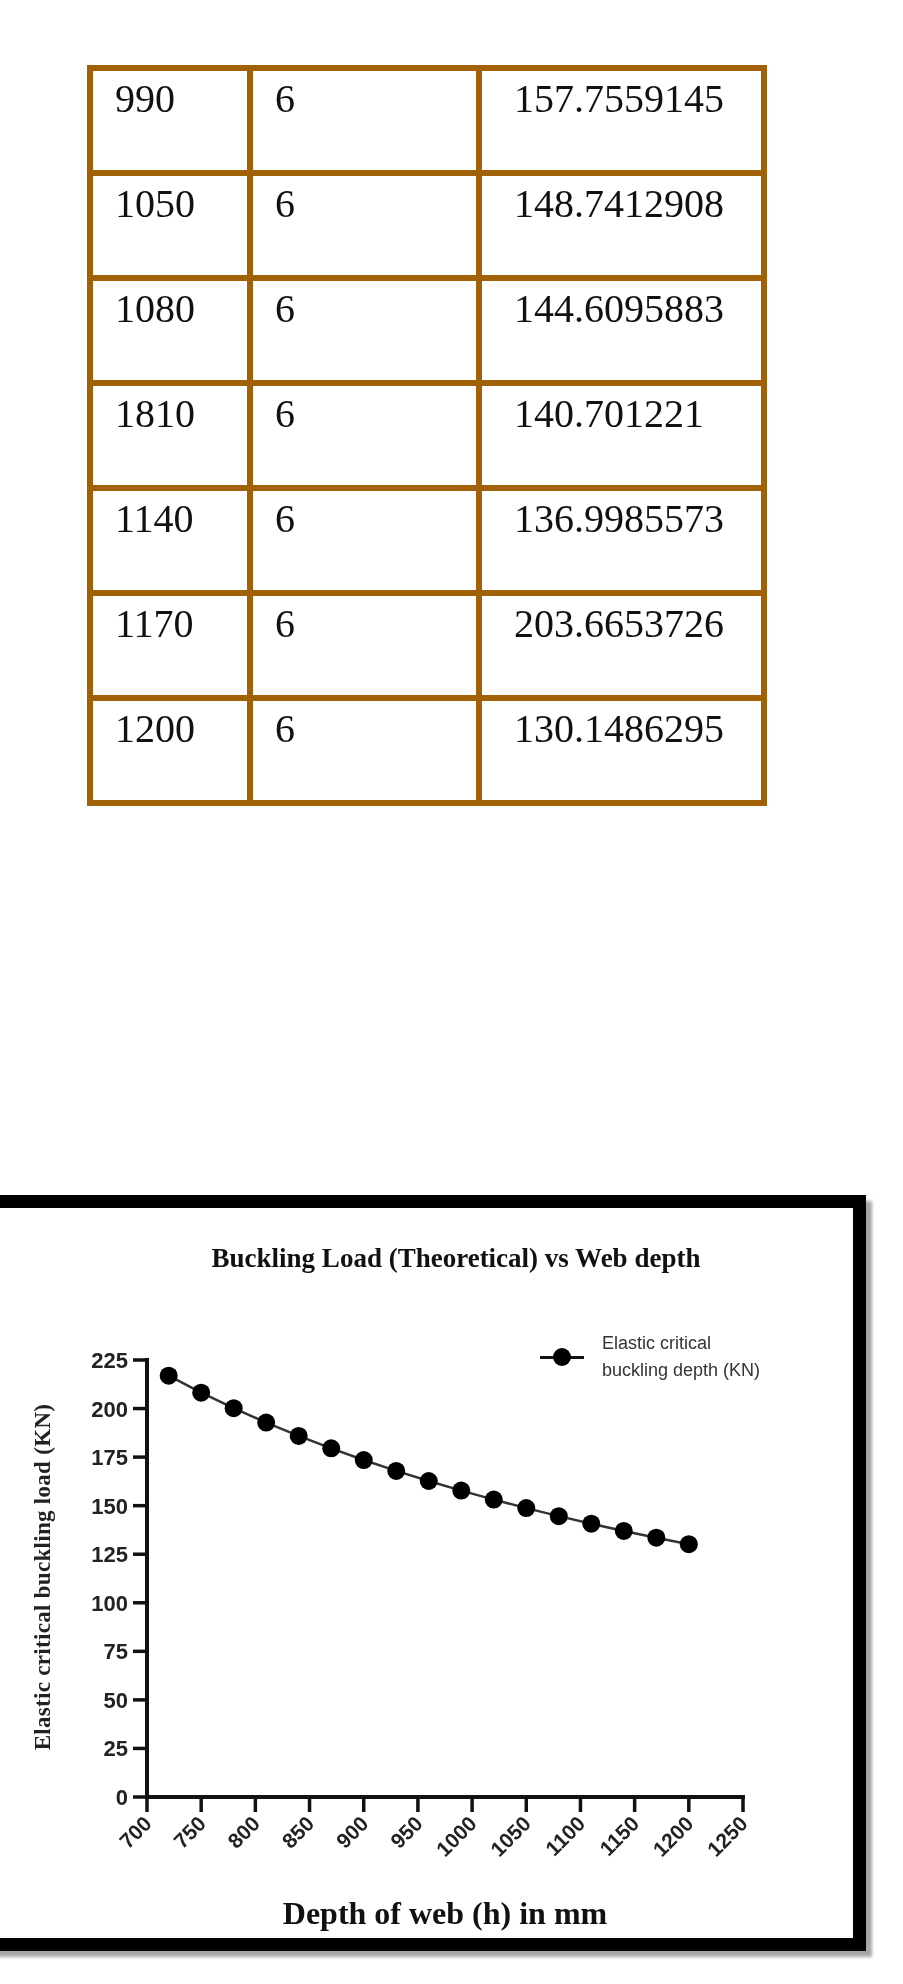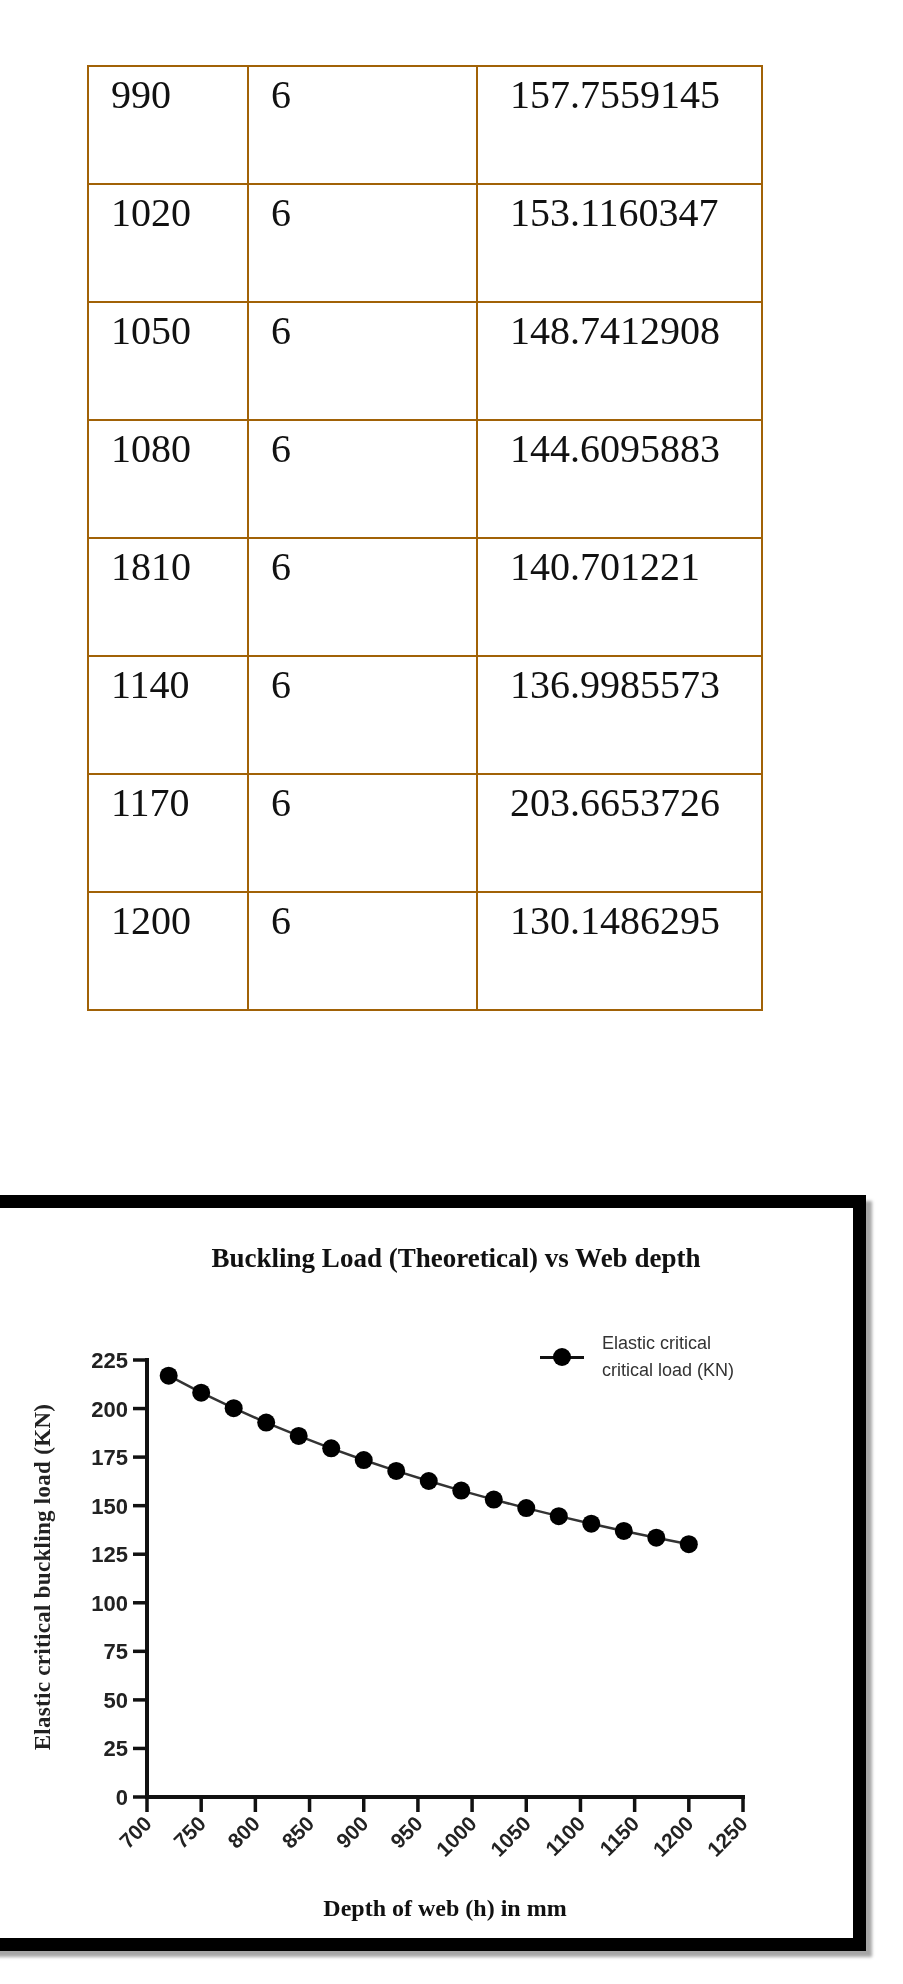--- a/index.html
+++ b/index.html
@@ -4,23 +4,23 @@
 <style>
   html, body { margin: 0; padding: 0; background: #ffffff; }
   body { width: 903px; height: 1984px; position: relative; overflow: hidden; font-family: "Liberation Serif", serif; }
   .data-table {
     position: absolute; left: 87px; top: 65px;
     border-collapse: collapse;
     font-family: "Liberation Serif", "DejaVu Serif", serif;
     font-size: 40px; color: #111;
   }
   .data-table td {
-    border: 2px solid #a16207;
+    border: 6px solid #a16207;
     vertical-align: top;
-    height: 118px;
+    height: 105px;
     padding: 6px 0 0 22px;
     box-sizing: border-box;
     line-height: 1.1;
   }
   .data-table td.c0 { width: 160px; }
   .data-table td.c1 { width: 229px; }
   .data-table td.c2 { width: 285px; padding-left: 32px; }
 
   .chart-frame {
     position: absolute; left: -20px; top: 1195px;
@@ -30,21 +30,21 @@
     box-shadow: 6px 6px 3px rgba(0,0,0,0.35);
     background: #fff;
   }
   .chart-svg { position: absolute; left: 0; top: 0; width: 903px; height: 1984px; pointer-events: none; }
   .chart-title {
     position: absolute; left: 0; width: 896px; top: 1243px; text-align: center;
     font-family: "Liberation Serif", serif; font-weight: bold; font-size: 27px; color: #111; padding-left: 8px;
   }
   .x-title {
     position: absolute; left: 0; width: 890px; top: 1895px; text-align: center;
-    font-family: "Liberation Serif", serif; font-weight: bold; font-size: 24px; color: #111;
+    font-family: "Liberation Serif", serif; font-weight: bold; font-size: 32px; color: #111;
   }
   .y-title {
     position: absolute; left: 43px; top: 1577px;
     transform: translate(-50%, -50%) rotate(-90deg);
     white-space: nowrap;
     font-family: "Liberation Serif", serif; font-weight: bold; font-size: 23px; color: #222;
     letter-spacing: 0.3px;
   }
   .legend {
     position: absolute; left: 540px; top: 1330px; display: flex; align-items: center;
@@ -59,25 +59,20 @@
 </style>
 </head>
 <body>
 
 <table class="data-table">
   <tbody id="table-body">
       <tr>
         <td class="c0">990</td>
         <td class="c1">6</td>
         <td class="c2">157.7559145</td>
-      </tr>
-      <tr>
-        <td class="c0">1020</td>
-        <td class="c1">6</td>
-        <td class="c2">153.1160347</td>
       </tr>
       <tr>
         <td class="c0">1050</td>
         <td class="c1">6</td>
         <td class="c2">148.7412908</td>
       </tr>
       <tr>
         <td class="c0">1080</td>
         <td class="c1">6</td>
         <td class="c2">144.6095883</td>
@@ -113,21 +108,21 @@
 
 <div class="x-title">Depth of web (h) in mm</div>
 
 <div class="legend">
   <div class="legend-marker">
     <div class="line"></div>
       <div class="dot"></div>
   </div>
   <div class="legend-text">
     <span>Elastic critical</span>
-    <span>critical load (KN)</span>
+    <span>buckling depth (KN)</span>
   </div>
 </div>
 
 <svg class="chart-svg" xmlns="http://www.w3.org/2000/svg" viewBox="0 0 903 1984">
   <g id="axes">
       <line x1="147" y1="1358" x2="147" y2="1799" stroke="#111" stroke-width="4"></line>
       <line x1="145" y1="1797" x2="745" y2="1797" stroke="#111" stroke-width="4"></line>
       <line x1="133" y1="1797" x2="147" y2="1797" stroke="#111" stroke-width="3.5"></line>
       <text x="128" y="1805" text-anchor="end" font-family="Liberation Sans, sans-serif" font-weight="bold" font-size="22" fill="#222">0</text>
       <line x1="133" y1="1748.4444444444443" x2="147" y2="1748.4444444444443" stroke="#111" stroke-width="3.5"></line>

